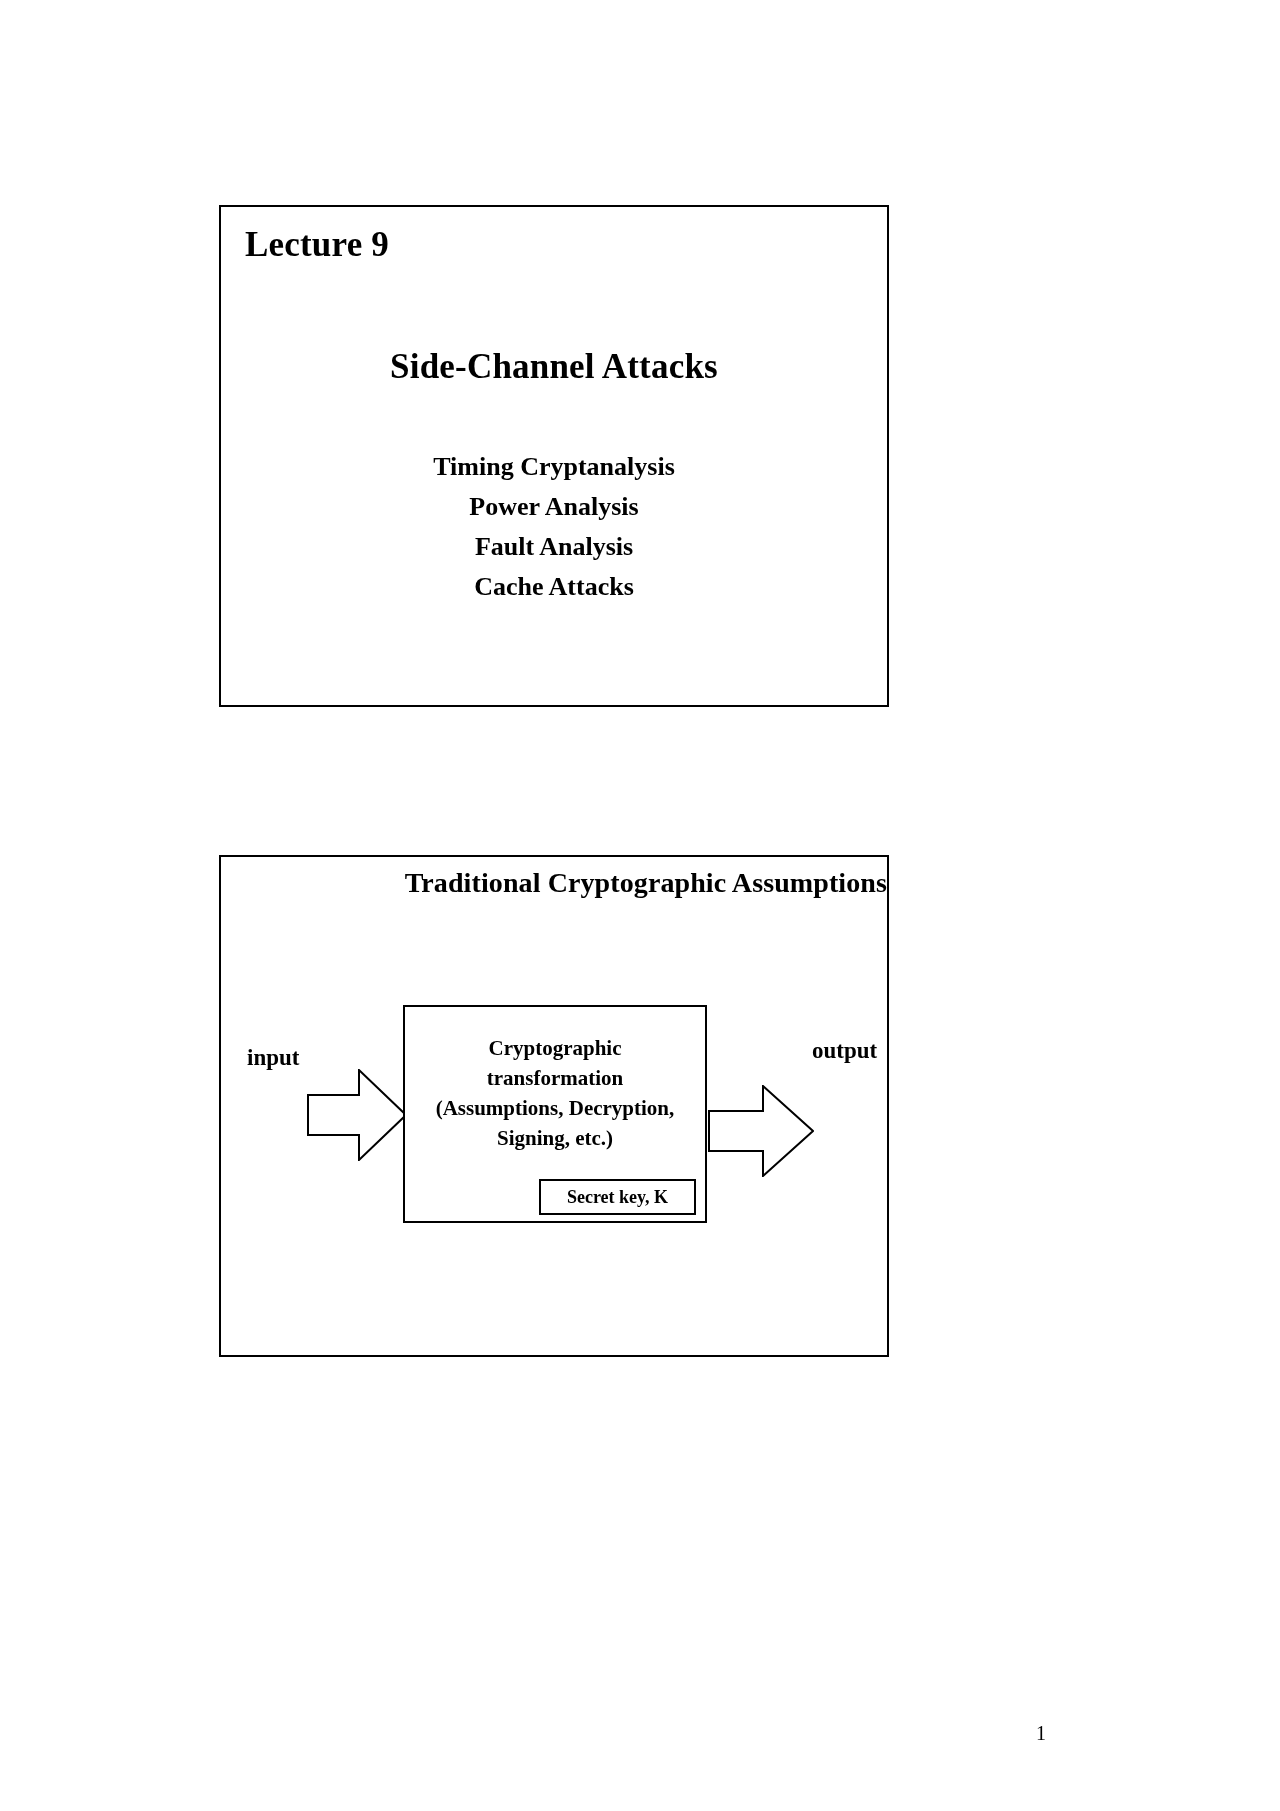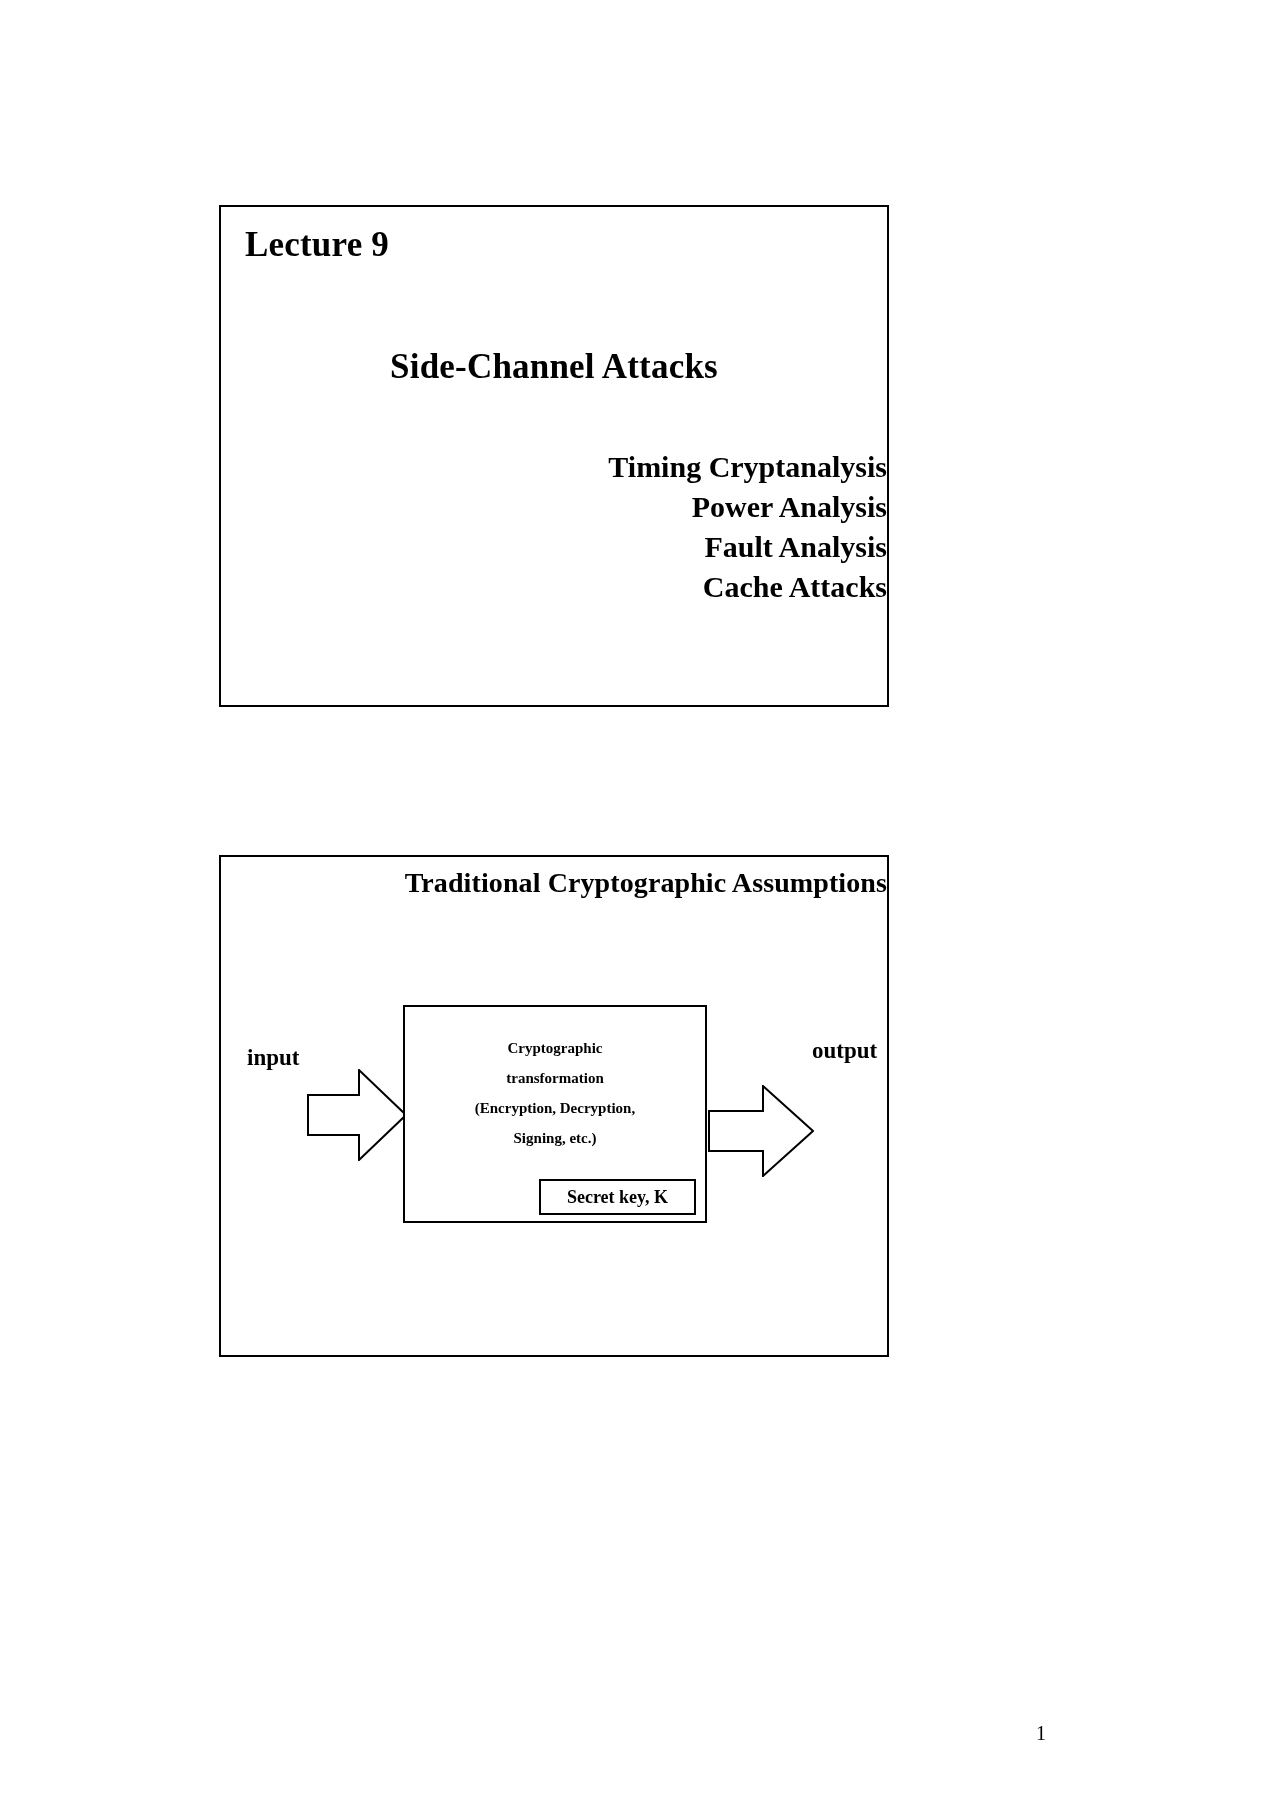--- a/index.html
+++ b/index.html
@@ -68,22 +68,22 @@
     font-size: 35px;
     font-weight: bold;
     letter-spacing: 0.2px;
   }
 
   .topic-list {
     position: absolute;
     left: 0;
     right: 0;
     top: 240px;
-    text-align: right;
-    font-size: 30px;
+    text-align: center;
+    font-size: 26px;
     font-weight: bold;
     line-height: 40px;
   }
   .topic-list div { white-space: nowrap; }
 
   
   .diagram-title {
     position: absolute;
     left: 0;
     right: 0;
@@ -106,21 +106,21 @@
     box-sizing: border-box;
     background: #ffffff;
   }
 
   .xform-text {
     position: absolute;
     left: 6px;
     right: 6px;
     top: 26px;
     text-align: center;
-    font-size: 15px;
+    font-size: 21px;
     font-weight: bold;
     line-height: 30px;
   }
   .xform-text div { white-space: nowrap; }
 
   .secret-key-box {
     position: absolute;
     left: 134px;
     top: 172px;
     width: 157px;
@@ -191,21 +191,21 @@
     <div class="block-arrow" id="arrow-in">
       <svg width="100" height="92" viewBox="0 0 100 92" xmlns="http://www.w3.org/2000/svg">
         <polygon points="1,26 52,26 52,1 99,46 52,91 52,66 1,66" fill="#ffffff" stroke="#000000" stroke-width="2" stroke-linejoin="miter"></polygon>
       </svg>
     </div>
 
     <div class="xform-box">
       <div class="xform-text">
         <div>Cryptographic</div>
         <div>transformation</div>
-        <div>(Encryption, Decryption,</div>
+        <div>(Assumptions, Decryption,</div>
         <div>Signing, etc.)</div>
       </div>
 
       <div class="secret-key-box">Secret key, K</div>
     </div>
 
     <div class="block-arrow" id="arrow-out">
       <svg width="106" height="92" viewBox="0 0 106 92" xmlns="http://www.w3.org/2000/svg">
         <polygon points="1,26 55,26 55,1 105,46 55,91 55,66 1,66" fill="#ffffff" stroke="#000000" stroke-width="2" stroke-linejoin="miter"></polygon>
       </svg>

